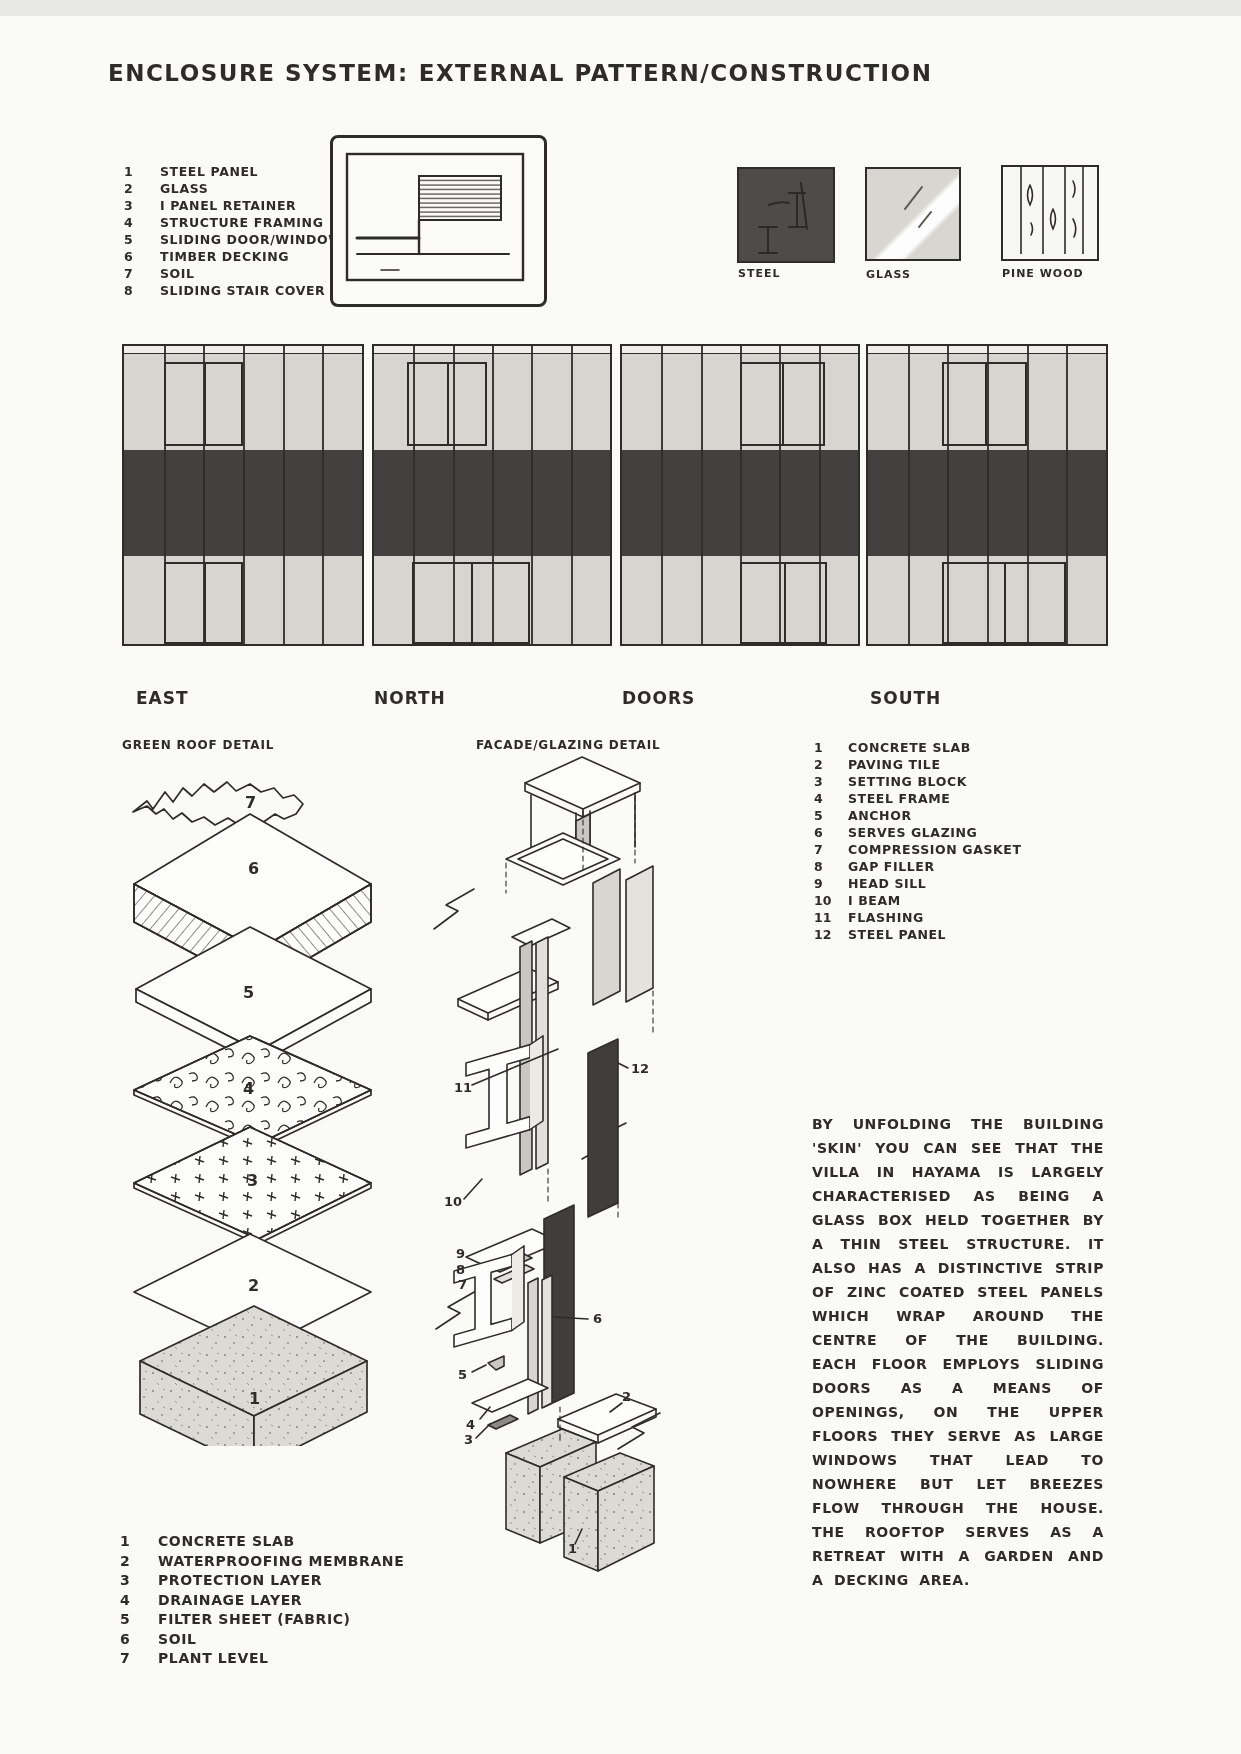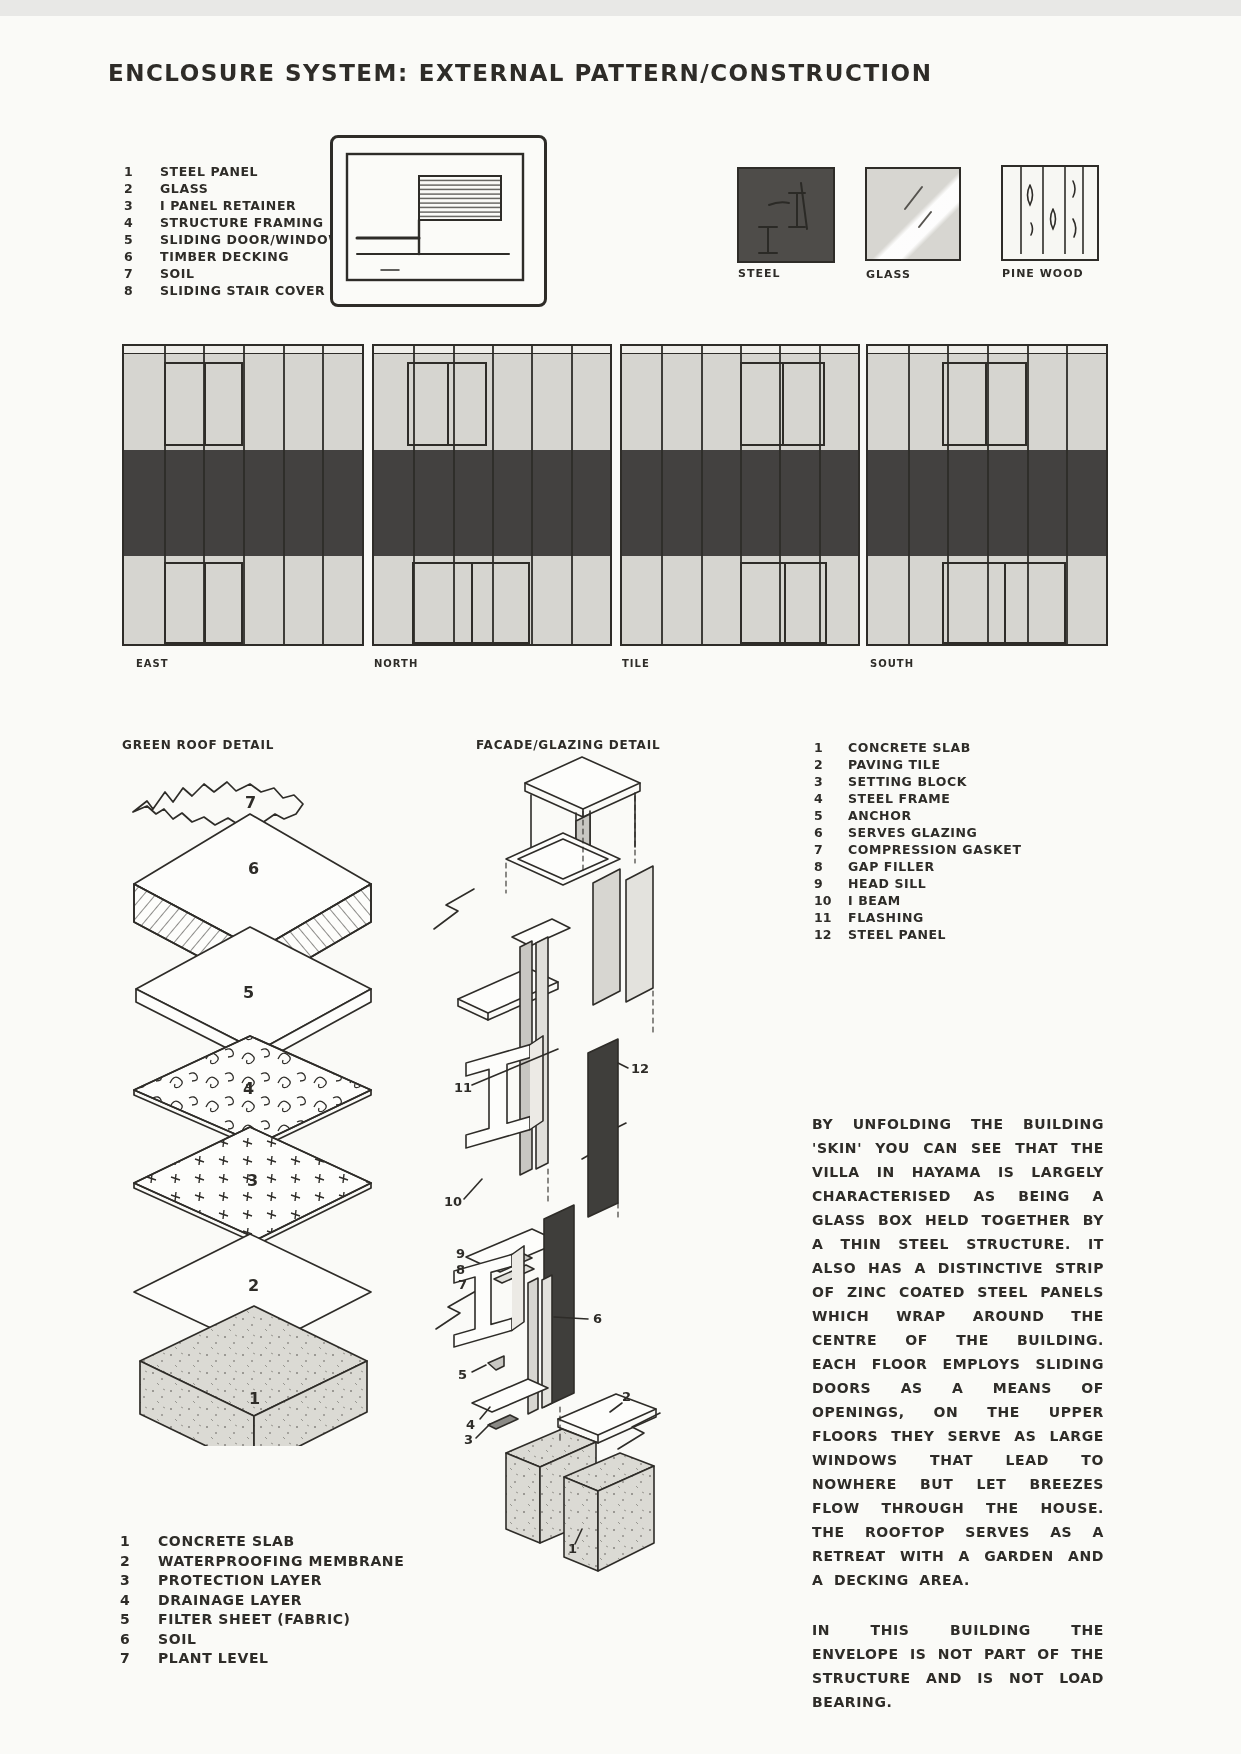--- a/index.html
+++ b/index.html
@@ -35,21 +35,21 @@
     background-image:linear-gradient(135deg,rgba(255,255,255,0) 52%,rgba(255,255,255,.95) 56%,rgba(255,255,255,.95) 68%,rgba(255,255,255,0) 72%);}
   .swatch-pine{left:1001px;top:149px;width:94px;height:92px;background:#f7f7f3;}
   .swatch-label{font-size:11px;font-weight:800;letter-spacing:1px;}
   
   .elevation{top:328px;height:302px;border:2px solid #2e2c28;background:#d6d5d0;box-sizing:border-box;}
   .elev-fascia{position:absolute;left:0;right:0;top:0;height:7px;background:#efeeea;border-bottom:1.5px solid #2e2c28;}
   .elev-dark{position:absolute;left:0;right:0;top:104px;height:106px;background:#434140;}
   .mull{position:absolute;top:0;bottom:0;width:2px;background:#2e2c28;opacity:.9;}
   .win{position:absolute;border:2.5px solid #2e2c28;box-sizing:border-box;}
   .win .divider{position:absolute;left:50%;top:0;bottom:0;width:2px;background:#2e2c28;}
-  .elev-label{top:642px;font-size:10px;font-weight:800;letter-spacing:1px;}
+  .elev-label{top:672px;font-size:17px;font-weight:800;letter-spacing:1px;}
   
   .section-label{font-size:12px;font-weight:800;letter-spacing:.8px;}
   .bodytext{left:812px;top:1096px;width:292px;font-size:14px;font-weight:700;
     line-height:24px;letter-spacing:.6px;word-spacing:5px;text-align:justify;}
   .bodytext .para{margin:0 0 26px 0;}
   
   svg{display:block;}
   svg text{font-family:"DejaVu Sans",sans-serif;fill:#2e2c28;font-weight:800;}
   .scan-strip{background:#4a4a47;border-radius:3px;}
 </style>
@@ -211,21 +211,21 @@
     <div class="win" style="left:31%;top:16px;width:36%;height:84px;">
         <div class="divider"></div>
       </div>
     <div class="win" style="left:31%;top:216px;width:52%;height:82px;">
         <div class="divider"></div>
       </div>
   </div>
 
   <div class="abs elev-label" style="left:136px;">EAST</div>
   <div class="abs elev-label" style="left:374px;">NORTH</div>
-  <div class="abs elev-label" style="left:622px;">TILE</div>
+  <div class="abs elev-label" style="left:622px;">DOORS</div>
   <div class="abs elev-label" style="left:870px;">SOUTH</div>
 
   <div class="abs section-label" style="left:122px;top:722px;">GREEN ROOF DETAIL</div>
   <div class="abs section-label" style="left:476px;top:722px;">FACADE/GLAZING DETAIL</div>
 
   <div class="abs" style="left:95px;top:740px;">
     <svg width="345" height="690" viewBox="0 0 345 690">
       <defs>
         <pattern id="hatchL" width="9" height="9" patternUnits="userSpaceOnUse" patternTransform="rotate(40)">
           <line x1="0" y1="0" x2="0" y2="9" stroke="#2e2c28" stroke-width="1.1"></line>
@@ -469,21 +469,20 @@
         <span class="lab">FLASHING</span>
       </div>
     <div class="row">
         <span class="num">12</span>
         <span class="lab">STEEL PANEL</span>
       </div>
   </div>
 
   <div class="abs bodytext">
     <p class="para">BY UNFOLDING THE BUILDING 'SKIN' YOU CAN SEE THAT THE VILLA IN HAYAMA IS LARGELY CHARACTERISED AS BEING A GLASS BOX HELD TOGETHER BY A THIN STEEL STRUCTURE. IT ALSO HAS A DISTINCTIVE STRIP OF ZINC COATED STEEL PANELS WHICH WRAP AROUND THE CENTRE OF THE BUILDING. EACH FLOOR EMPLOYS SLIDING DOORS AS A MEANS OF OPENINGS, ON THE UPPER FLOORS THEY SERVE AS LARGE WINDOWS THAT LEAD TO NOWHERE BUT LET BREEZES FLOW THROUGH THE HOUSE. THE ROOFTOP SERVES AS A RETREAT WITH A GARDEN AND A DECKING AREA.</p>
-    <p class="para">IN THIS BUILDING THE ENVELOPE IS NOT PART OF THE STRUCTURE AND IS NOT LOAD BEARING.</p>
   </div>
 
   <div class="abs legend legend-roof">
     <div class="row">
         <span class="num">1</span>
         <span class="lab">CONCRETE SLAB</span>
       </div>
     <div class="row">
         <span class="num">2</span>
         <span class="lab">WATERPROOFING MEMBRANE</span>

